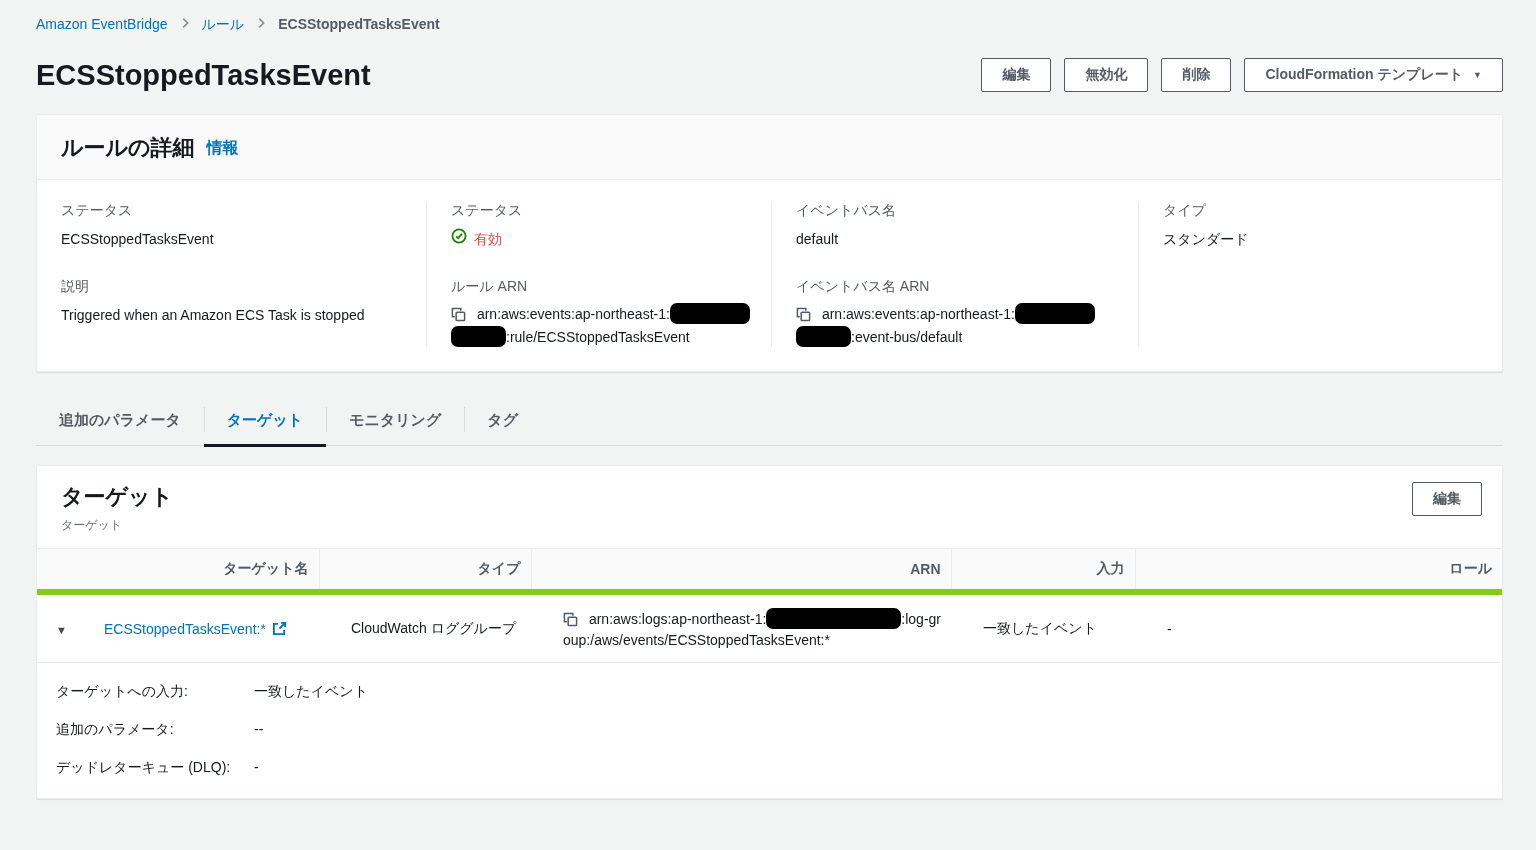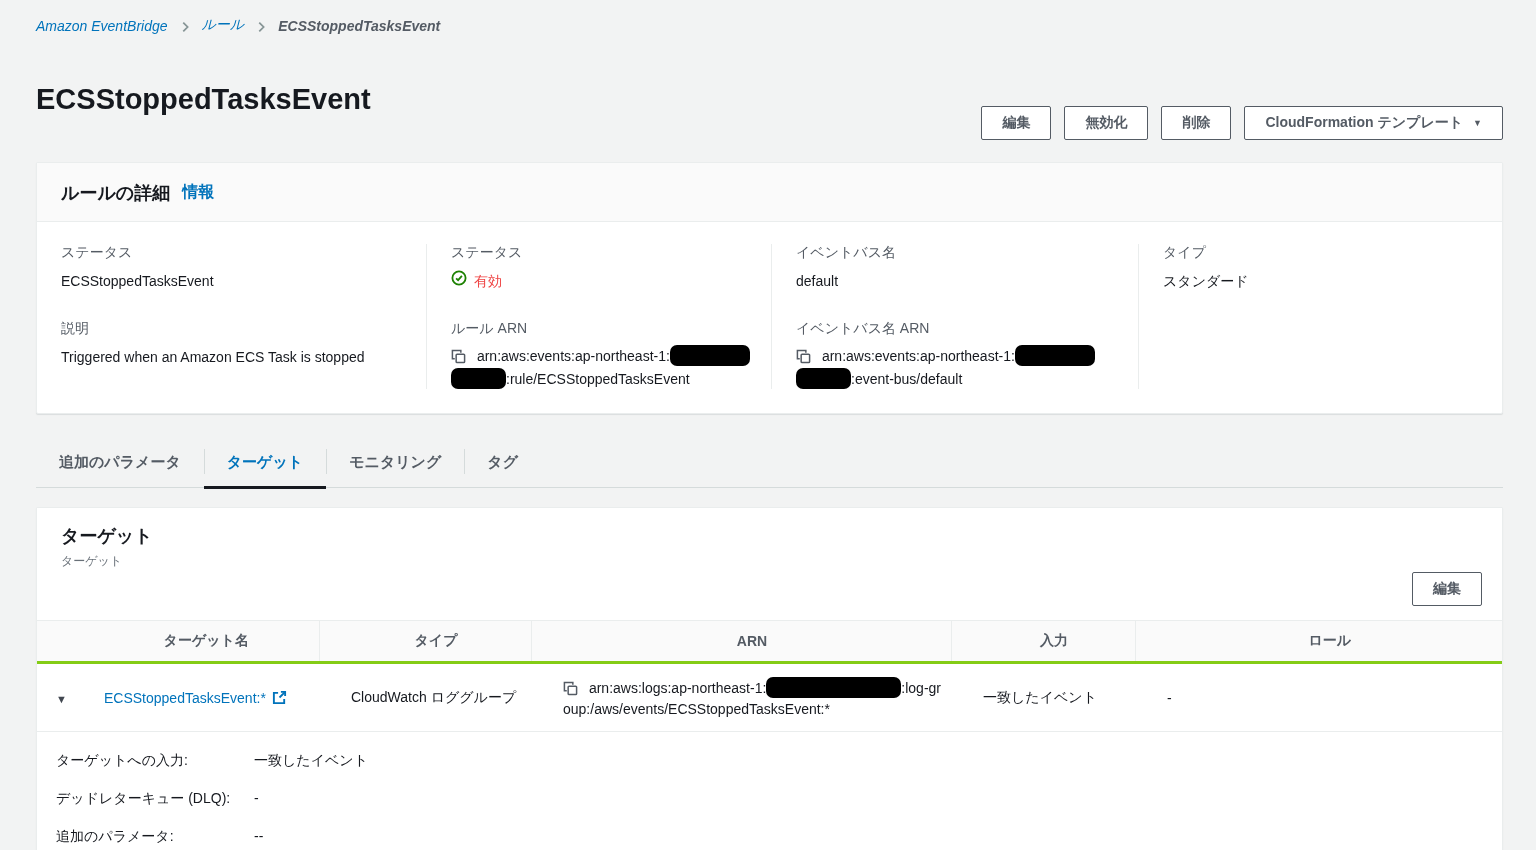--- a/index.html
+++ b/index.html
@@ -6,21 +6,21 @@
   html, body { width: 1536px; height: 850px; overflow: hidden; }
   body {
     font-family: "Liberation Sans", "DejaVu Sans", sans-serif;
     font-size: 14px;
     color: #16191f;
     background: #f2f3f3;
   }
   .page { padding: 14px 33px 0 36px; }
 
   
-  .breadcrumb { display: flex; align-items: flex-end; gap: 10px; padding: 2px 0 0 0; font-style: italic; }
+  .breadcrumb { display: flex; align-items: flex-start; gap: 10px; padding: 2px 0 0 0; }
   .breadcrumb a { color: #0073bb; text-decoration: none; }
   .crumb-current { color: #545b64; font-weight: 700; }
   .crumb-sep { display: inline-flex; color: #879596; }
 
   
   .page-header { display: flex; align-items: center; justify-content: space-between; margin-top: 24px; }
   h1 { font-size: 29px; font-weight: 700; letter-spacing: 0; }
   .actions { display: flex; gap: 13px; }
   .btn {
     background: #fff;
@@ -29,35 +29,34 @@
     color: #545b64;
     font-family: inherit;
     font-size: 14px;
     font-weight: 700;
     height: 34px;
     padding: 0 20px;
     cursor: pointer;
     display: inline-flex;
     align-items: center;
     gap: 10px;
-    margin-top: 48px;
   }
   .btn .caret { font-size: 9px; position: relative; top: 0px; }
 
   
   .panel { background: #fff; border: 1px solid #eaeded; border-radius: 2px; margin-top: 22px; box-shadow: 0 1px 1px rgba(0,28,36,.1); }
   .panel-header {
     background: #fafafa;
     border-bottom: 1px solid #eaeded;
     padding: 18px 20px 16px 24px;
     display: flex;
     align-items: flex-start;
     justify-content: space-between;
   }
-  .panel-header h2 { font-size: 18px; font-weight: 700; display: inline; }
+  .panel-header h2 { font-size: 22px; font-weight: 700; display: inline; }
   .info-link { font-size: 16px; font-weight: 700; color: #0073bb; text-decoration: none; margin-left: 12px; vertical-align: 2px; }
   .panel-sub { font-size: 12px; color: #687078; margin-top: 5px; }
 
   
   .details-grid { display: grid; grid-template-columns: 389px 345px 367px auto; padding: 22px 0 24px 0; }
   .dcol { padding: 0 20px 0 24px; }
   .dcol + .dcol { border-left: 1px solid #eaeded; }
   .field + .field { margin-top: 27px; }
   .field-label { color: #545b64; margin-bottom: 7px; }
   .field-value { color: #16191f; line-height: 24px; }
@@ -99,26 +98,26 @@
 
   
   .targets-header { padding: 16px 20px 14px 24px; }
   .targets-table { width: 100%; border-collapse: collapse; table-layout: fixed; }
   .targets-table col.c-expand { width: 48px; }
   .targets-table col.c-name { width: 234px; }
   .targets-table col.c-type { width: 212px; }
   .targets-table col.c-arn { width: 420px; }
   .targets-table col.c-input { width: 184px; }
   .targets-table th {
-    text-align: center;
+    text-align: right;
     font-weight: 700;
     color: #545b64;
     padding: 11px 10px 11px 32px;
     border-top: 1px solid #eaeded;
-    border-bottom: 3px solid #84cc16;
+    border-bottom: 6px solid #84cc16;
     background: #fafafa;
   }
   .targets-table th.th-name { padding-left: 19px; }
   .targets-table th + th { border-left: 1px solid #eaeded; }
   .targets-table td { padding: 13px 10px 13px 32px; vertical-align: middle; }
   .targets-table td.td-expand { padding-left: 19px; }
   .targets-table td.td-name { padding-left: 19px; }
   .expand-caret { color: #414750; font-size: 11px; cursor: pointer; background: none; border: none; }
   .target-link { color: #0073bb; text-decoration: none; font-weight: 400; display: inline-flex; align-items: center; gap: 6px; }
   .ext-icon { display: inline-flex; }
@@ -298,23 +297,23 @@
         </tr>
       </tbody>
     </table>
 
     <div class="expanded-details">
       <div class="exp-row">
         <div class="exp-label">ターゲットへの入力:</div>
         <div class="exp-value">一致したイベント</div>
       </div>
       <div class="exp-row">
+        <div class="exp-label">追加のパラメータ:</div>
+        <div class="exp-value">--</div>
+      </div>
+      <div class="exp-row">
         <div class="exp-label">デッドレターキュー (DLQ):</div>
         <div class="exp-value">-</div>
       </div>
-      <div class="exp-row">
-        <div class="exp-label">追加のパラメータ:</div>
-        <div class="exp-value">--</div>
-      </div>
     </div>
   </section>
 
 </div>
 
 </body></html>

